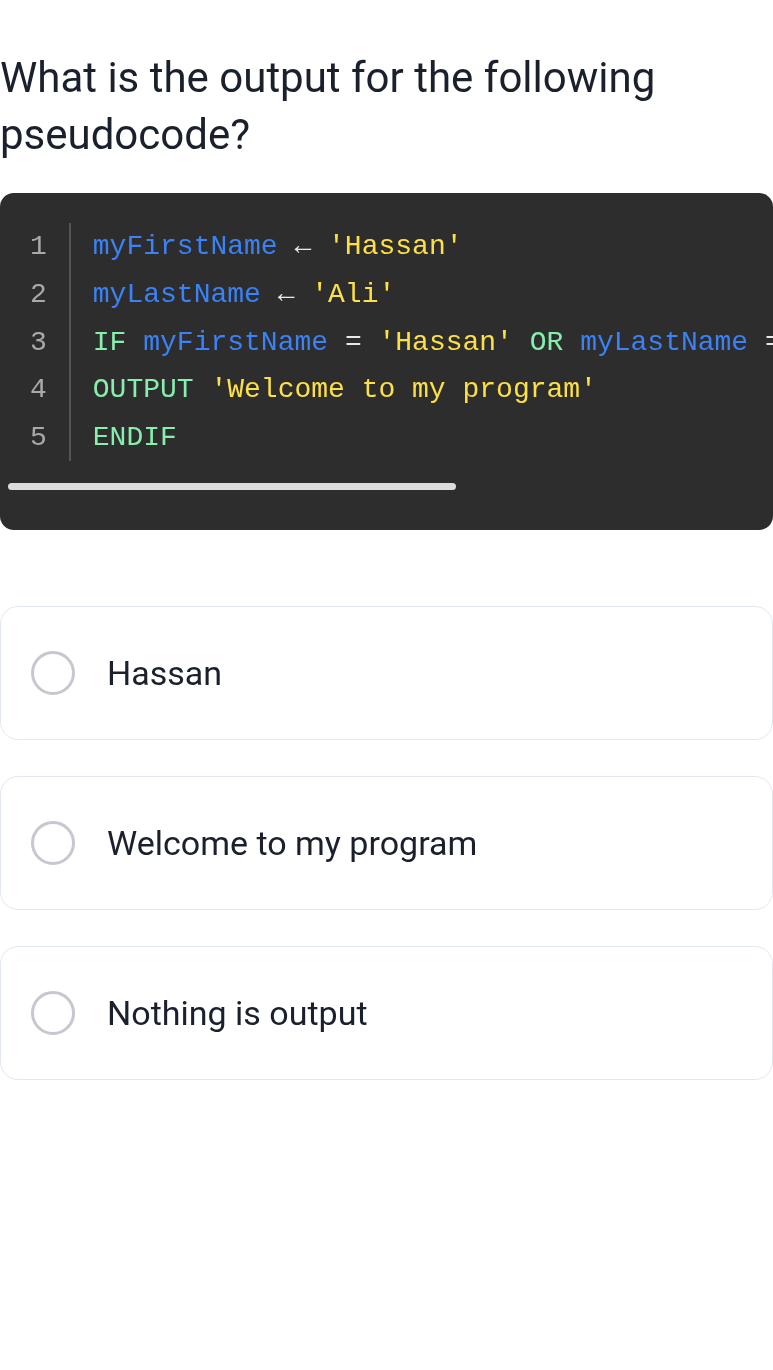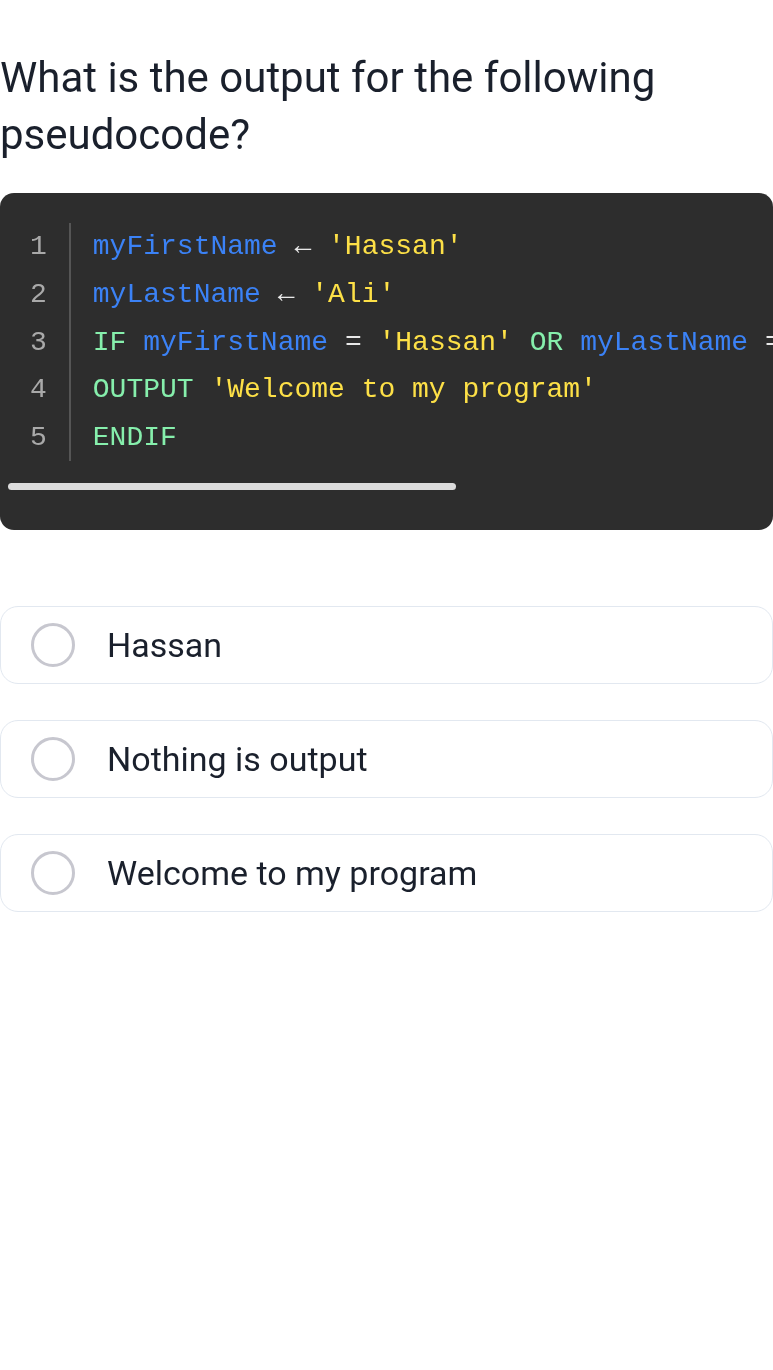--- a/index.html
+++ b/index.html
@@ -65,21 +65,21 @@
     background: #dcdcdc;
     border-radius: 4px;
     width: 58%;
     margin: 14px 0 0 8px;
   }
 
   .options { margin-top: 76px; }
   .option {
     border: 1px solid #e2e8f0;
     border-radius: 18px;
-    padding: 16px 30px;
+    padding: 44px 30px;
     margin-bottom: 36px;
     display: flex;
     align-items: center;
     gap: 32px;
     cursor: pointer;
     background: #fff;
   }
   .radio {
     width: 44px;
     height: 44px;
@@ -125,19 +125,19 @@
   <div class="scrollbar-fake"></div>
 </div>
 
 <div class="options" id="options">
     <div class="option">
       <span class="radio"></span>
       <span class="option-label">Hassan</span>
     </div>
     <div class="option">
       <span class="radio"></span>
-      <span class="option-label">Nothing is output</span>
+      <span class="option-label">Welcome to my program</span>
     </div>
     <div class="option">
       <span class="radio"></span>
-      <span class="option-label">Welcome to my program</span>
+      <span class="option-label">Nothing is output</span>
     </div>
   </div>
 
 </body></html>

